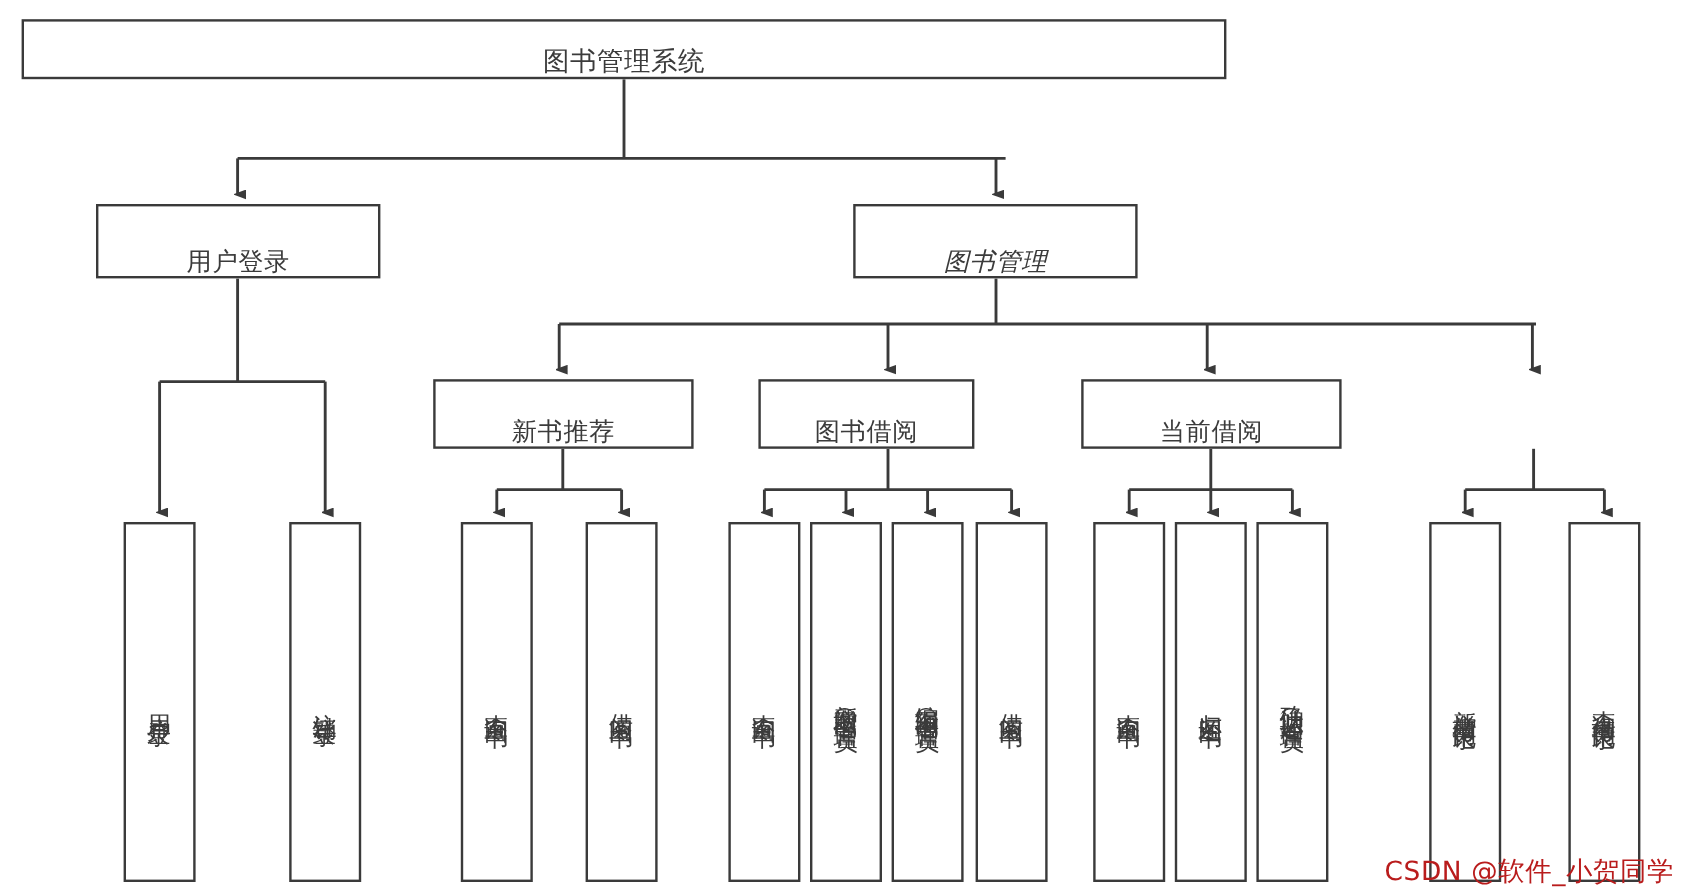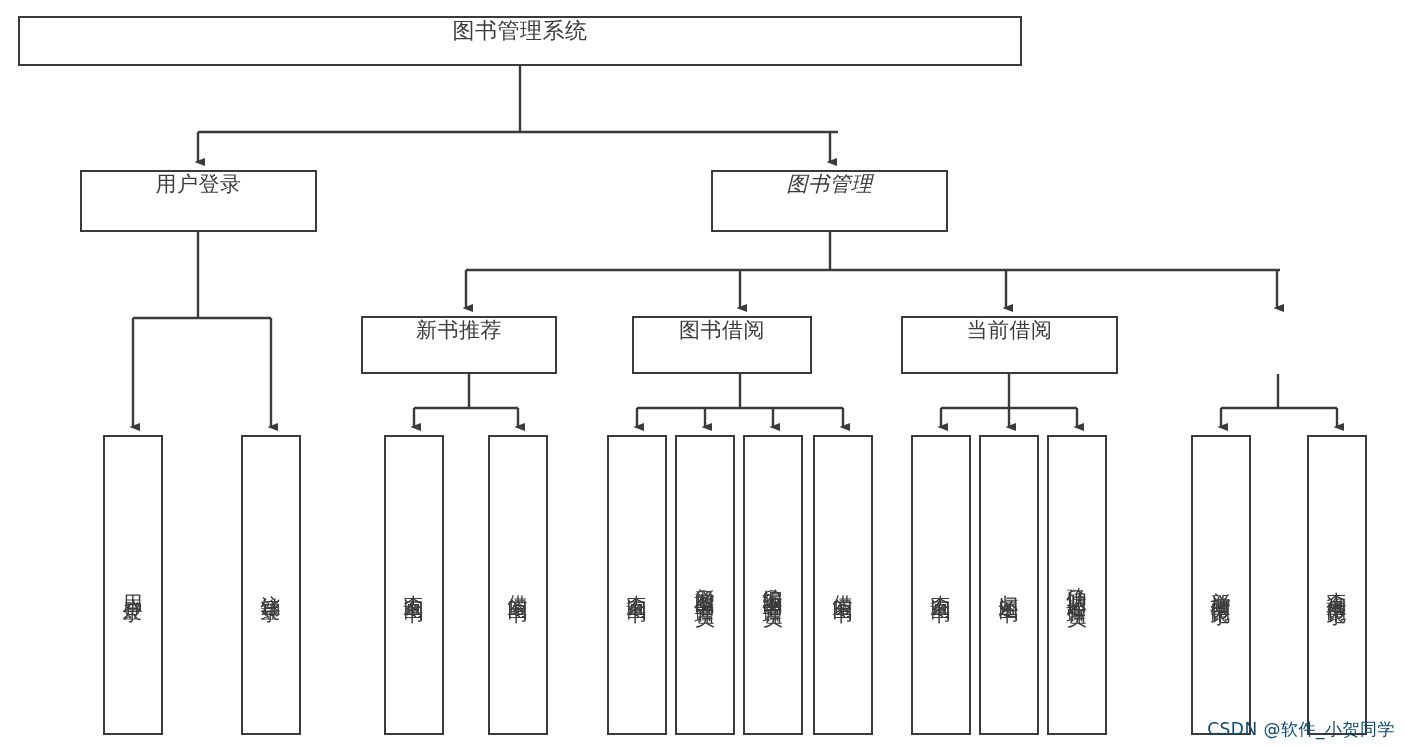--- a/index.html
+++ b/index.html
@@ -24,21 +24,21 @@
     width: 1405px;
     height: 747px;
     pointer-events: none;
   }
   .node {
     position: absolute;
     box-sizing: border-box;
     border: 2px solid #3a3a3a;
     background: #ffffff;
     display: flex;
-    align-items: flex-start;
+    align-items: flex-end;
     justify-content: center;
     color: #333333;
   }
   .node .label {
     font-size: 21px;
     line-height: 1.15;
     letter-spacing: 0.5px;
     white-space: nowrap;
     color: #3b3b3b;
   }
@@ -54,22 +54,22 @@
     font-size: 20px;
     letter-spacing: 3px;
     line-height: 1;
     white-space: nowrap;
     max-height: 100%;
   }
   .watermark {
     position: absolute;
     right: 10px;
     bottom: 6px;
-    font-size: 17px;
-    color: #0c4a6e;
+    font-size: 22px;
+    color: #b91c1c;
     white-space: nowrap;
     letter-spacing: 0.5px;
   }
 </style>
 </head>
 <body>
 
 <div id="canvas">
 
   <svg id="connectors" viewBox="0 0 1405 747">
@@ -126,21 +126,21 @@
     <span class="label">图书管理系统</span>
   </div>
 
   <div class="node" style="left:80px; top:170px; width:237px; height:62px;">
     <span class="label">用户登录</span>
   </div>
   <div class="node" style="left:711px; top:170px; width:237px; height:62px;font-style:italic;">
     <span class="label">图书管理</span>
   </div>
 
-  <div class="node" style="left:361px; top:316px; width:196px; height:58px;">
+  <div class="node" style="left:361px; top:316px; width:217px; height:58px;">
     <span class="label">新书推荐</span>
   </div>
   <div class="node" style="left:632px; top:316px; width:180px; height:58px;">
     <span class="label">图书借阅</span>
   </div>
   <div class="node" style="left:901px; top:316px; width:217px; height:58px;">
     <span class="label">当前借阅</span>
   </div>
 
   <div class="node leaf" style="left:103px; top:435px; width:60px; height:300px;">

